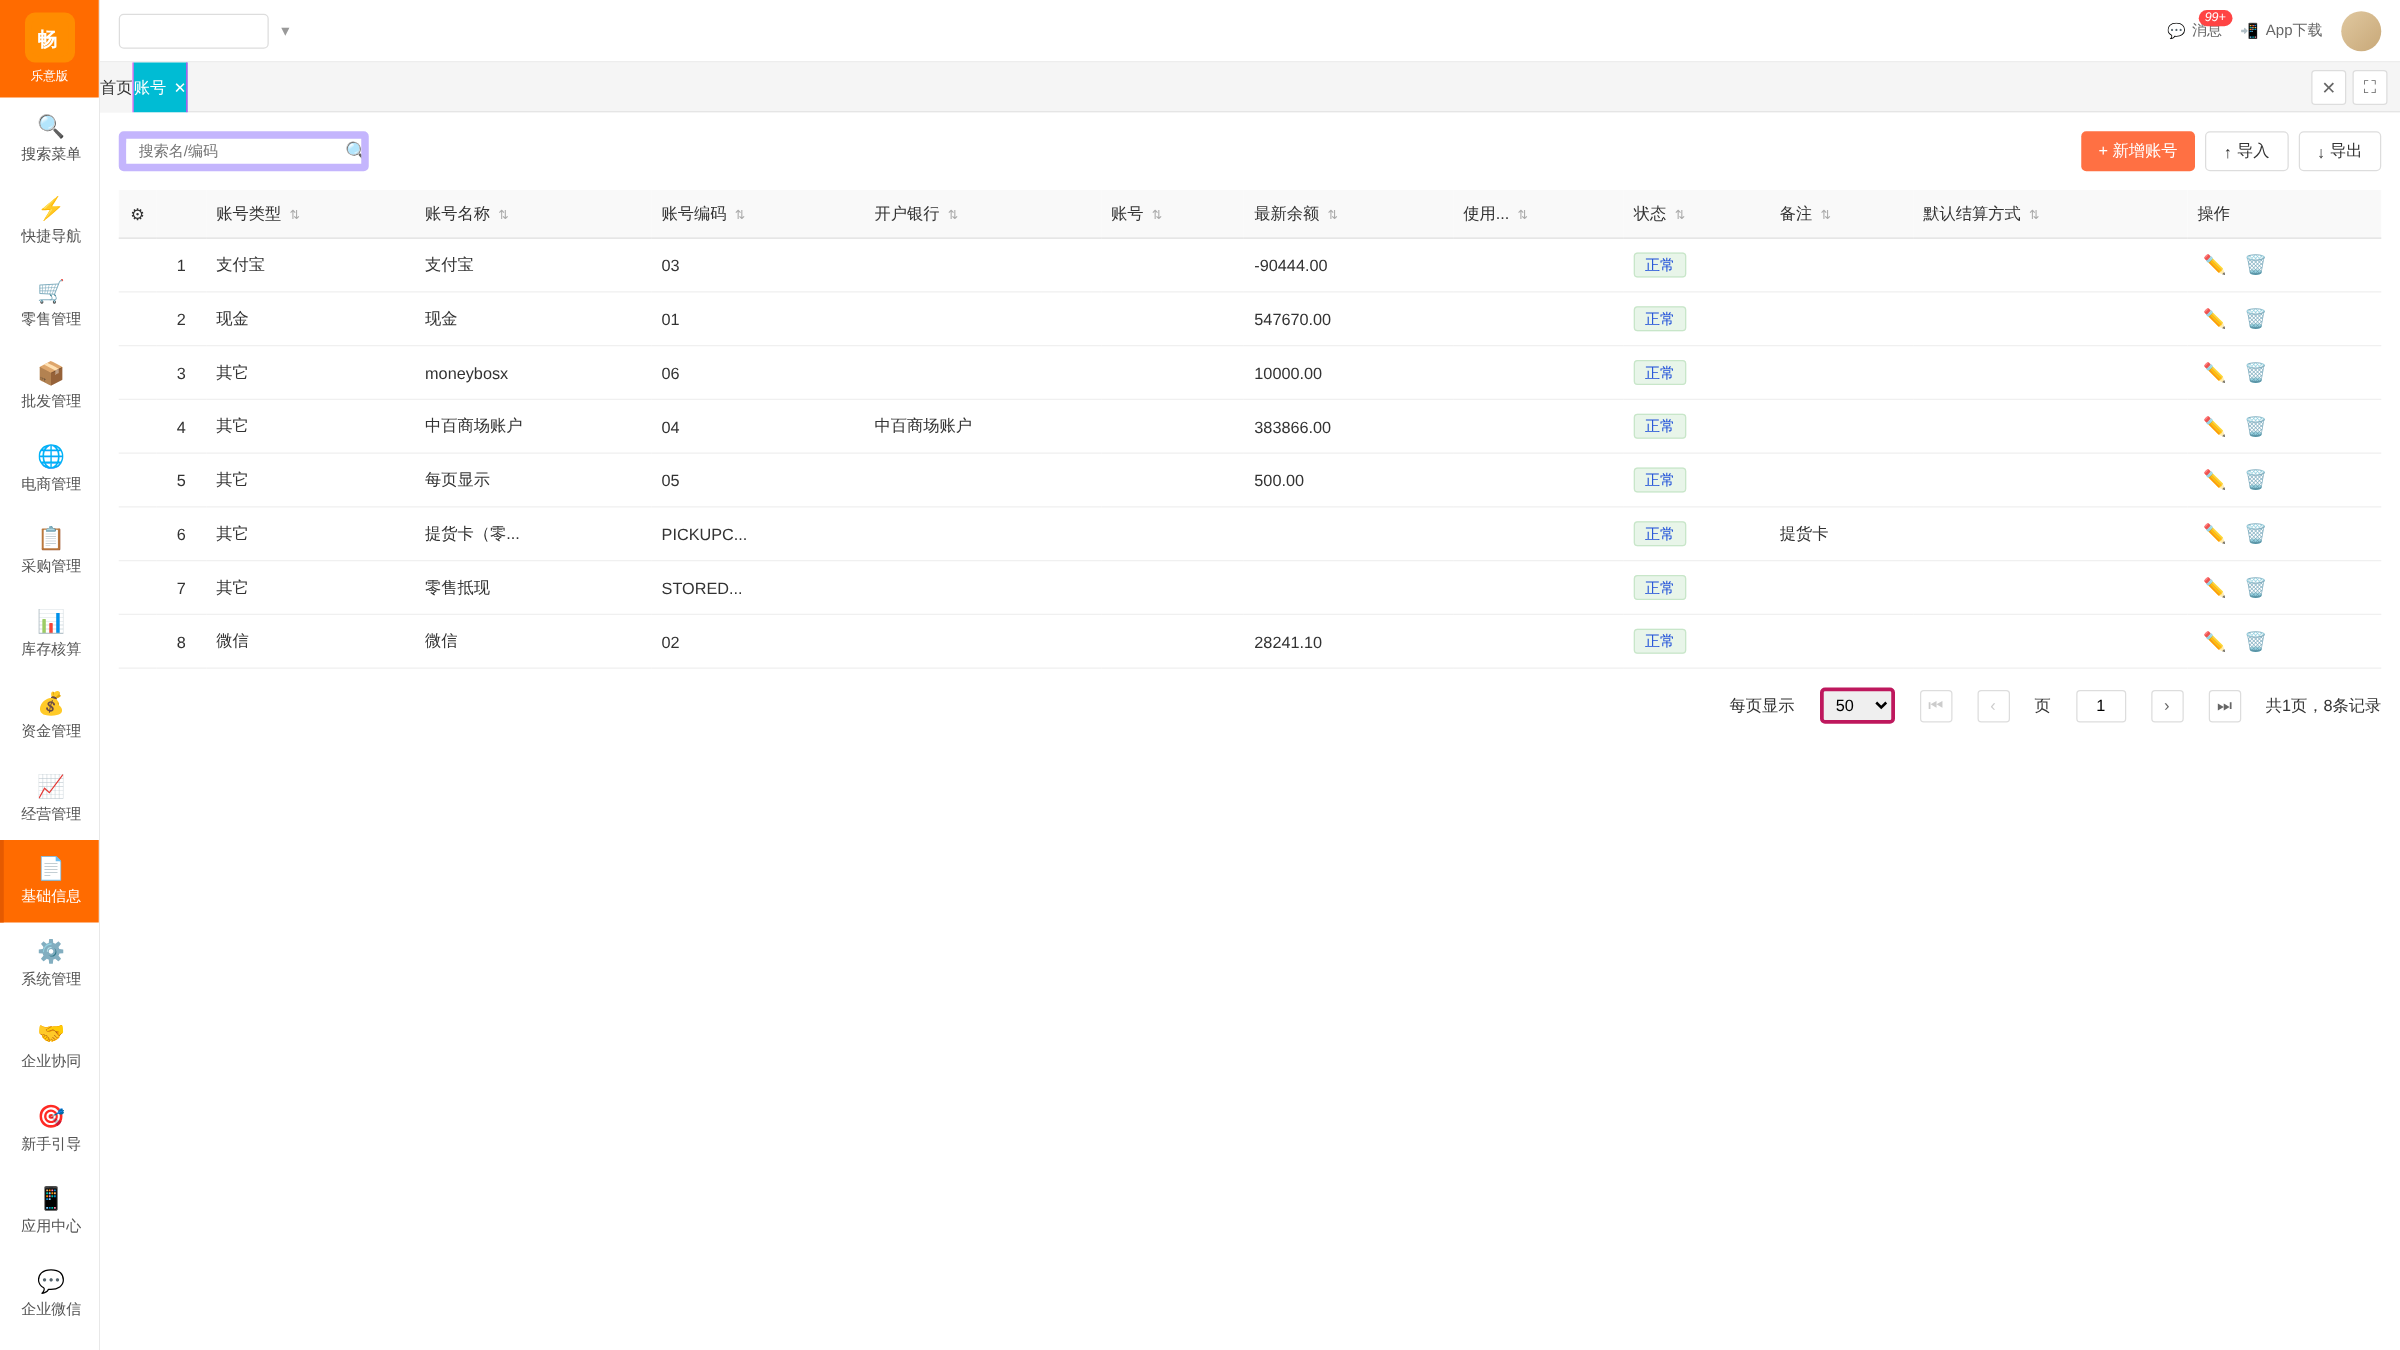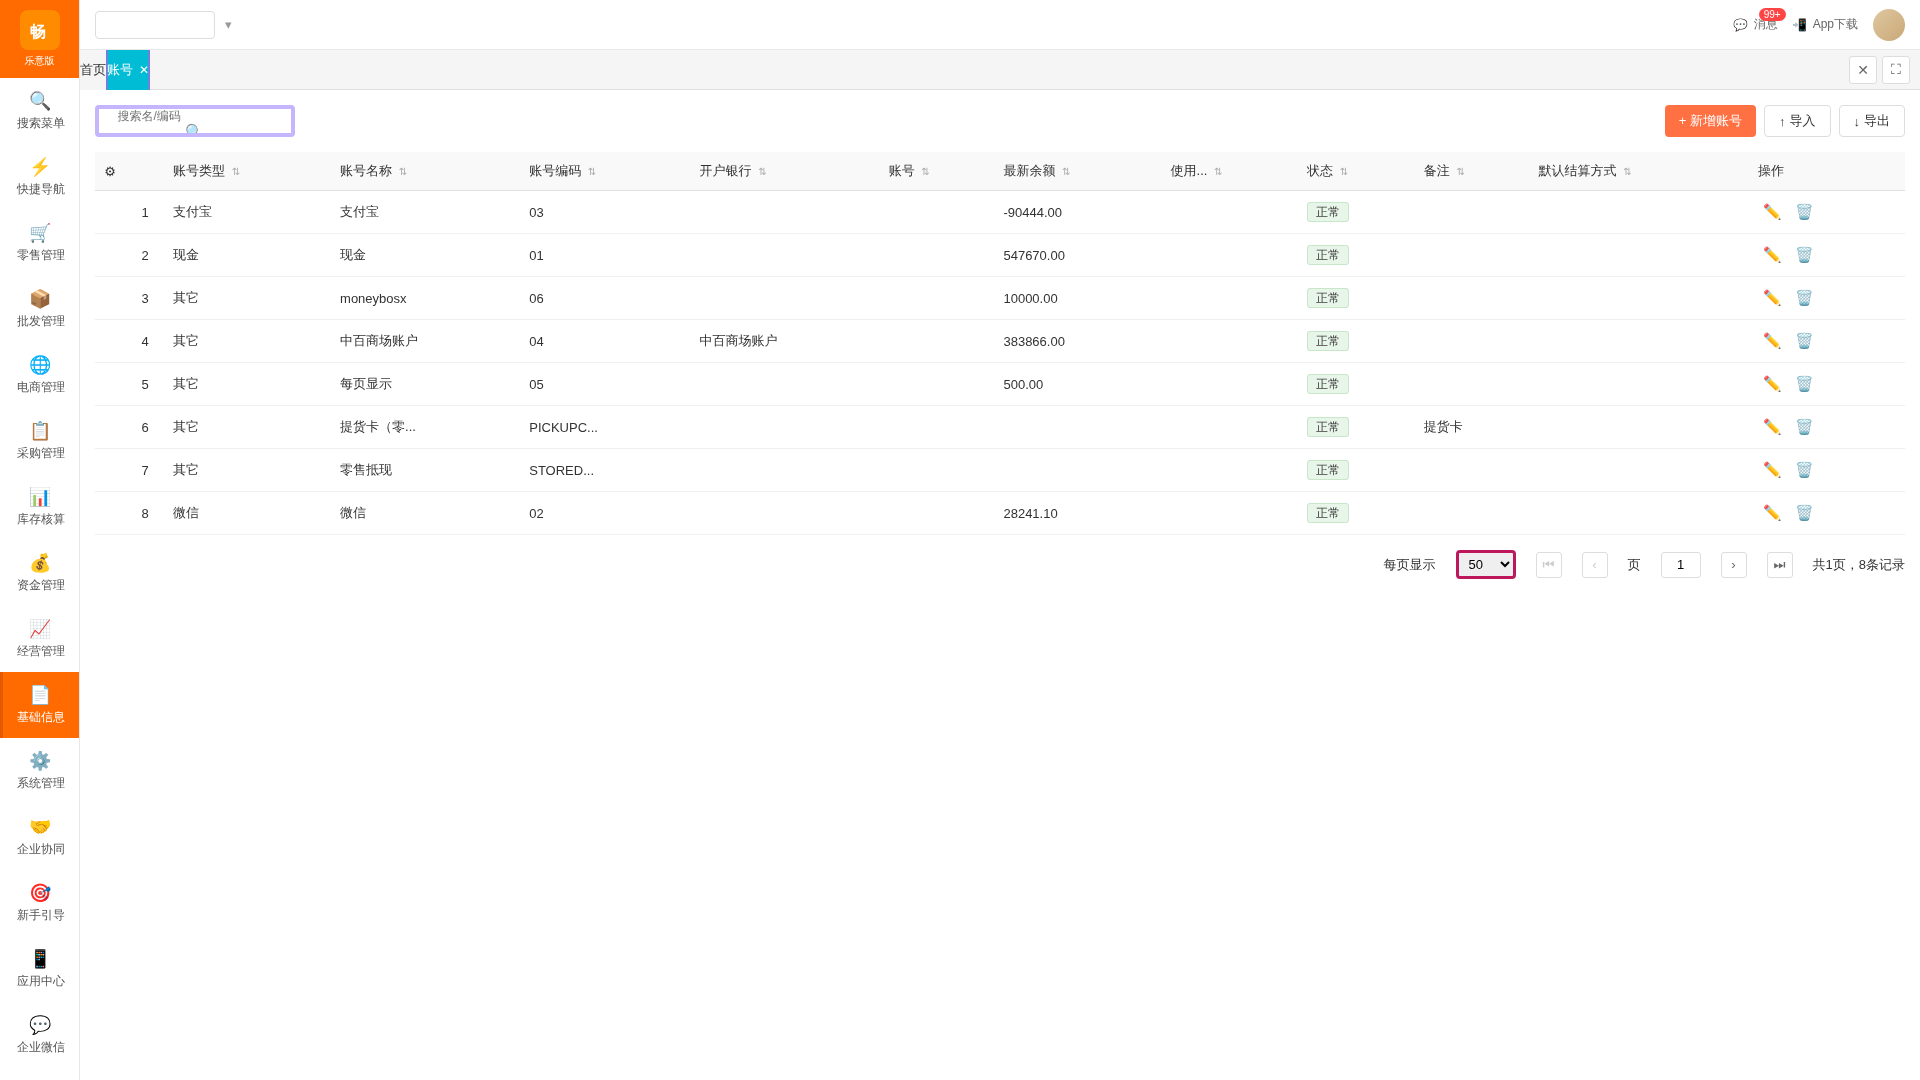--- a/index.html
+++ b/index.html
@@ -93,20 +93,21 @@
     }
     .badge {
       background: #ff4444;
       color: white;
       border-radius: 10px;
       padding: 1px 5px;
       font-size: 10px;
       position: absolute;
       top: -8px;
       right: -8px;
+      font-style: italic;
     }
     .topbar-app {
       display: flex;
       align-items: center;
       gap: 5px;
       cursor: pointer;
       font-size: 12px;
       color: #666;
     }
     .avatar { width: 32px; height: 32px; border-radius: 50%; background: #ccc; overflow: hidden; }
@@ -170,26 +171,25 @@
     
     .toolbar {
       display: flex;
       align-items: center;
       justify-content: space-between;
       margin-bottom: 15px;
     }
     .search-box {
       display: flex;
       align-items: center;
-      border: 4px solid #c4b5fd;
+      border: 6px solid #c4b5fd;
       border-radius: 4px;
       overflow: hidden;
       width: 200px;
       height: 32px;
-      flex-direction: column;
     }
     .search-box input {
       flex: 1;
       border: none;
       outline: none;
       padding: 0 10px;
       font-size: 12px;
     }
     .search-box button {
       width: 32px;
@@ -247,21 +247,21 @@
     }
     thead th .sort-icon { color: #aaa; font-size: 10px; margin-left: 3px; }
     tbody tr { border-bottom: 1px solid #f0f0f0; }
     tbody td {
       padding: 10px 8px;
       color: #333;
       white-space: nowrap;
     }
     .status-badge {
       background: #e8f5e9;
-      color: #404040;
+      color: #1d4ed8;
       border: 1px solid #c8e6c9;
       border-radius: 3px;
       padding: 2px 8px;
       font-size: 12px;
     }
     .action-btn {
       background: none;
       border: none;
       cursor: pointer;
       color: #666;

